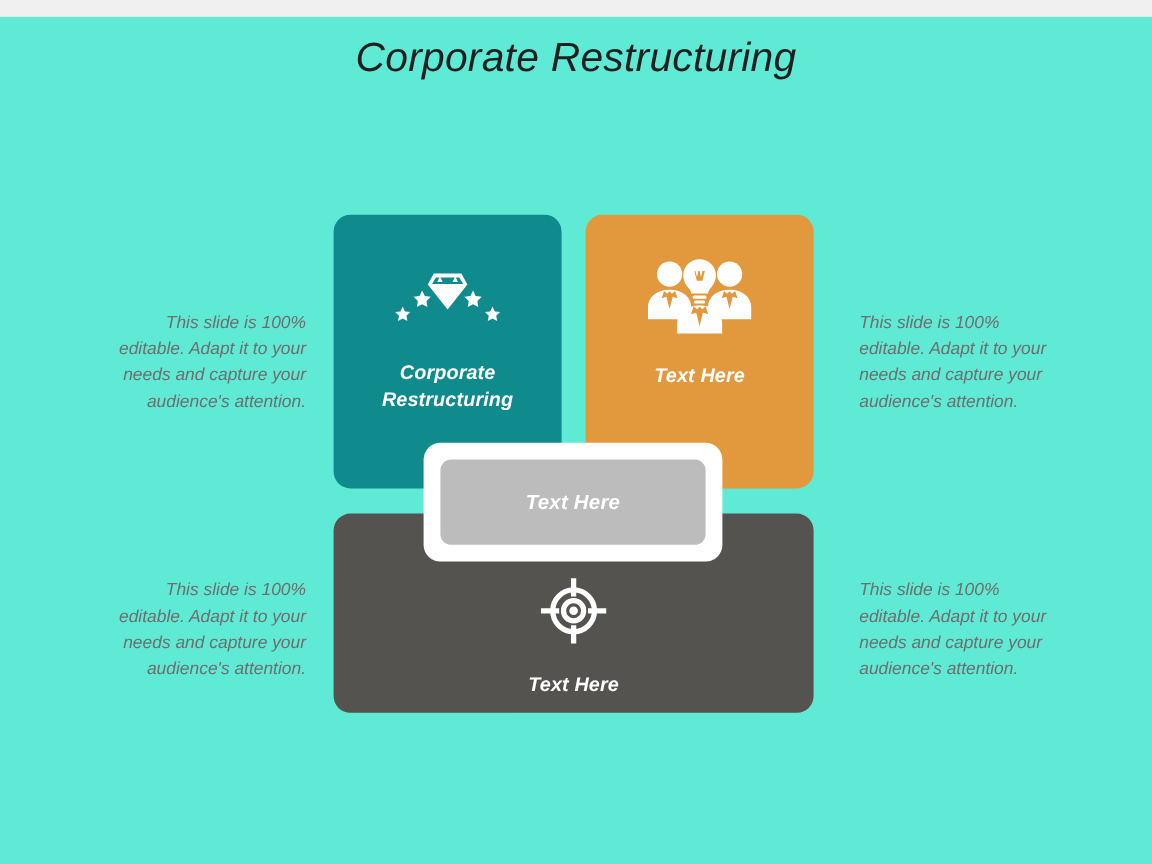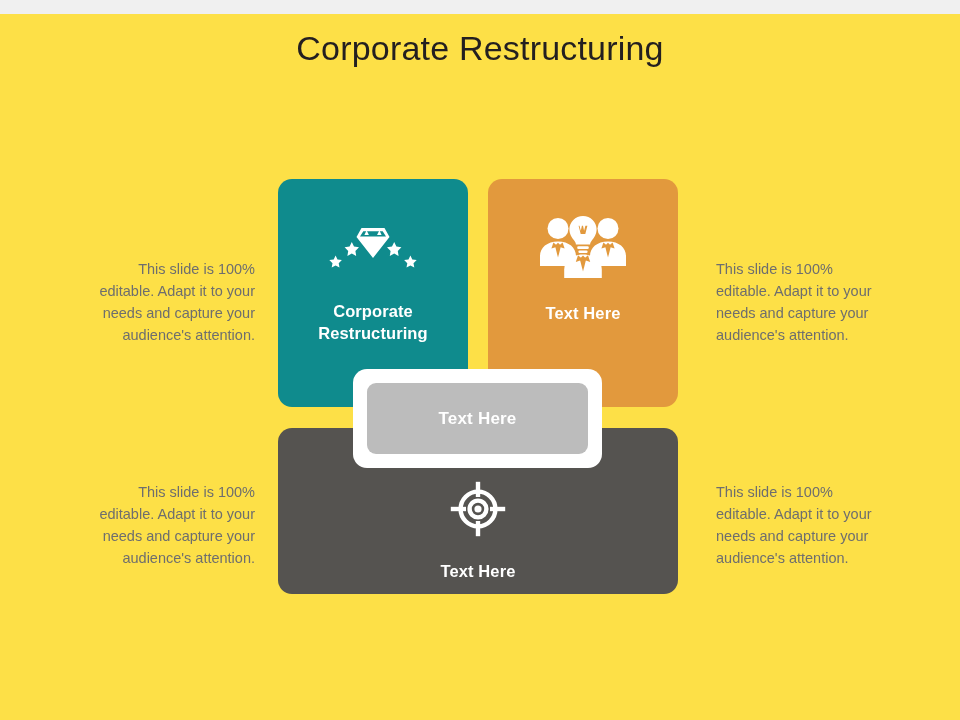--- a/index.html
+++ b/index.html
@@ -11,21 +11,22 @@
     height: 720px;
     background: #ffffff;
     font-family: "Liberation Sans", sans-serif;
     overflow: hidden;
     position: relative;
   }
 
   #slide {
     position: absolute;
     inset: 0;
-    background: #fde047;
+    background: #5eead4;
+    font-style: italic;
   }
 
   
   .top-strip {
     position: absolute;
     top: 0;
     left: 0;
     width: 960px;
     height: 14px;
     background: #f0f0f0;

